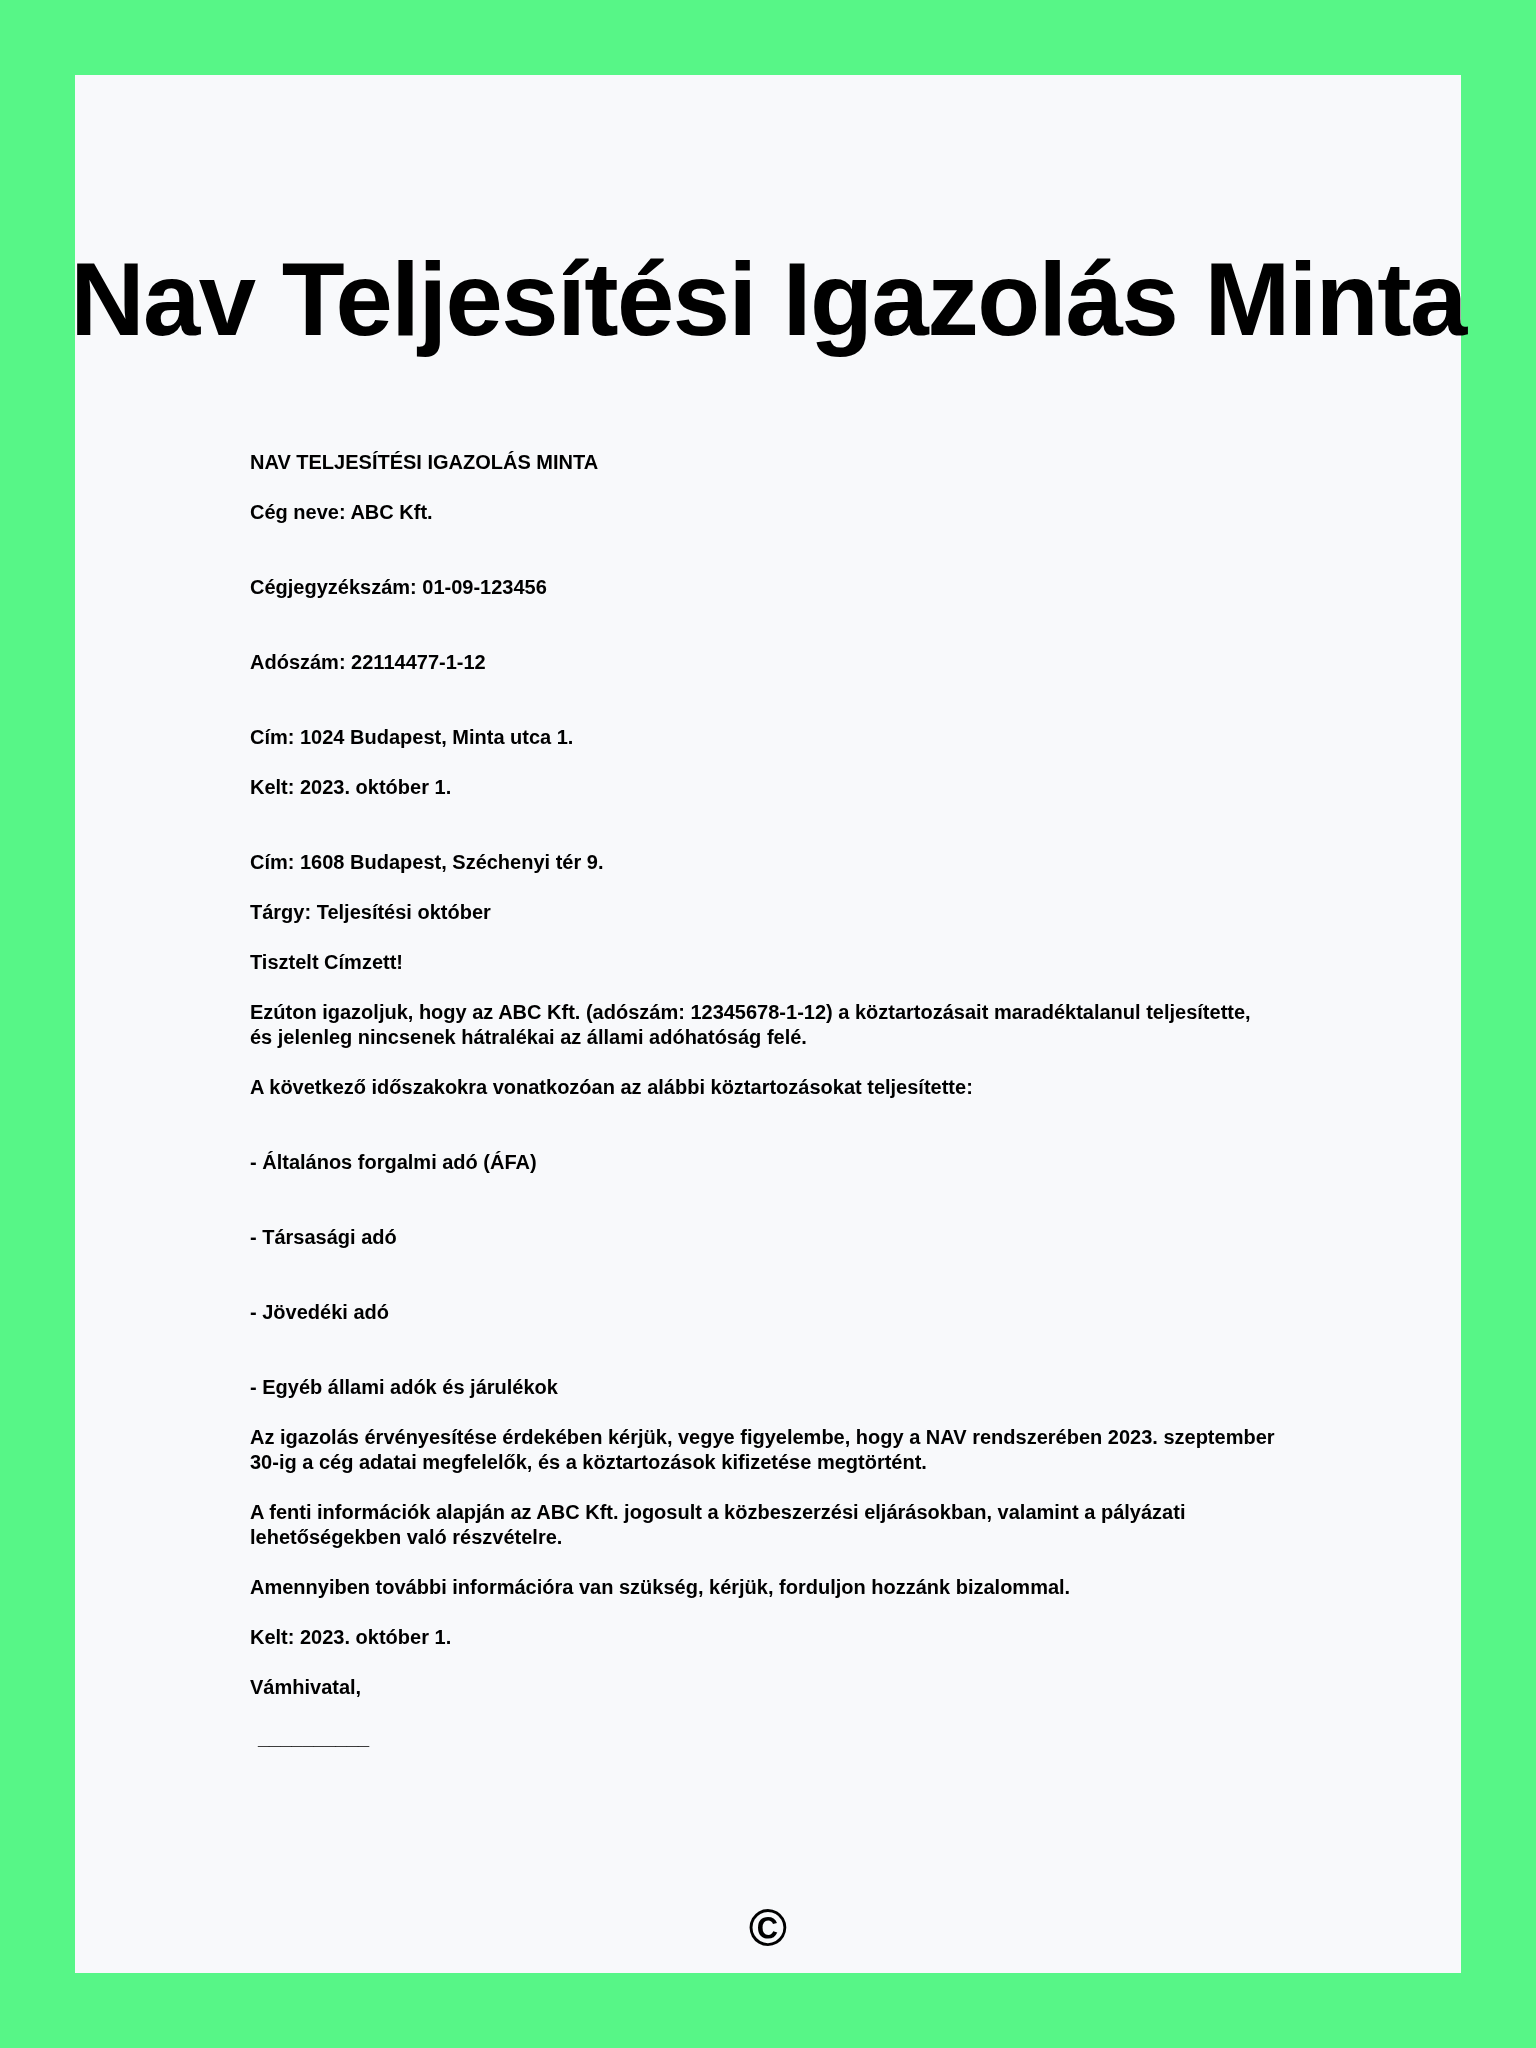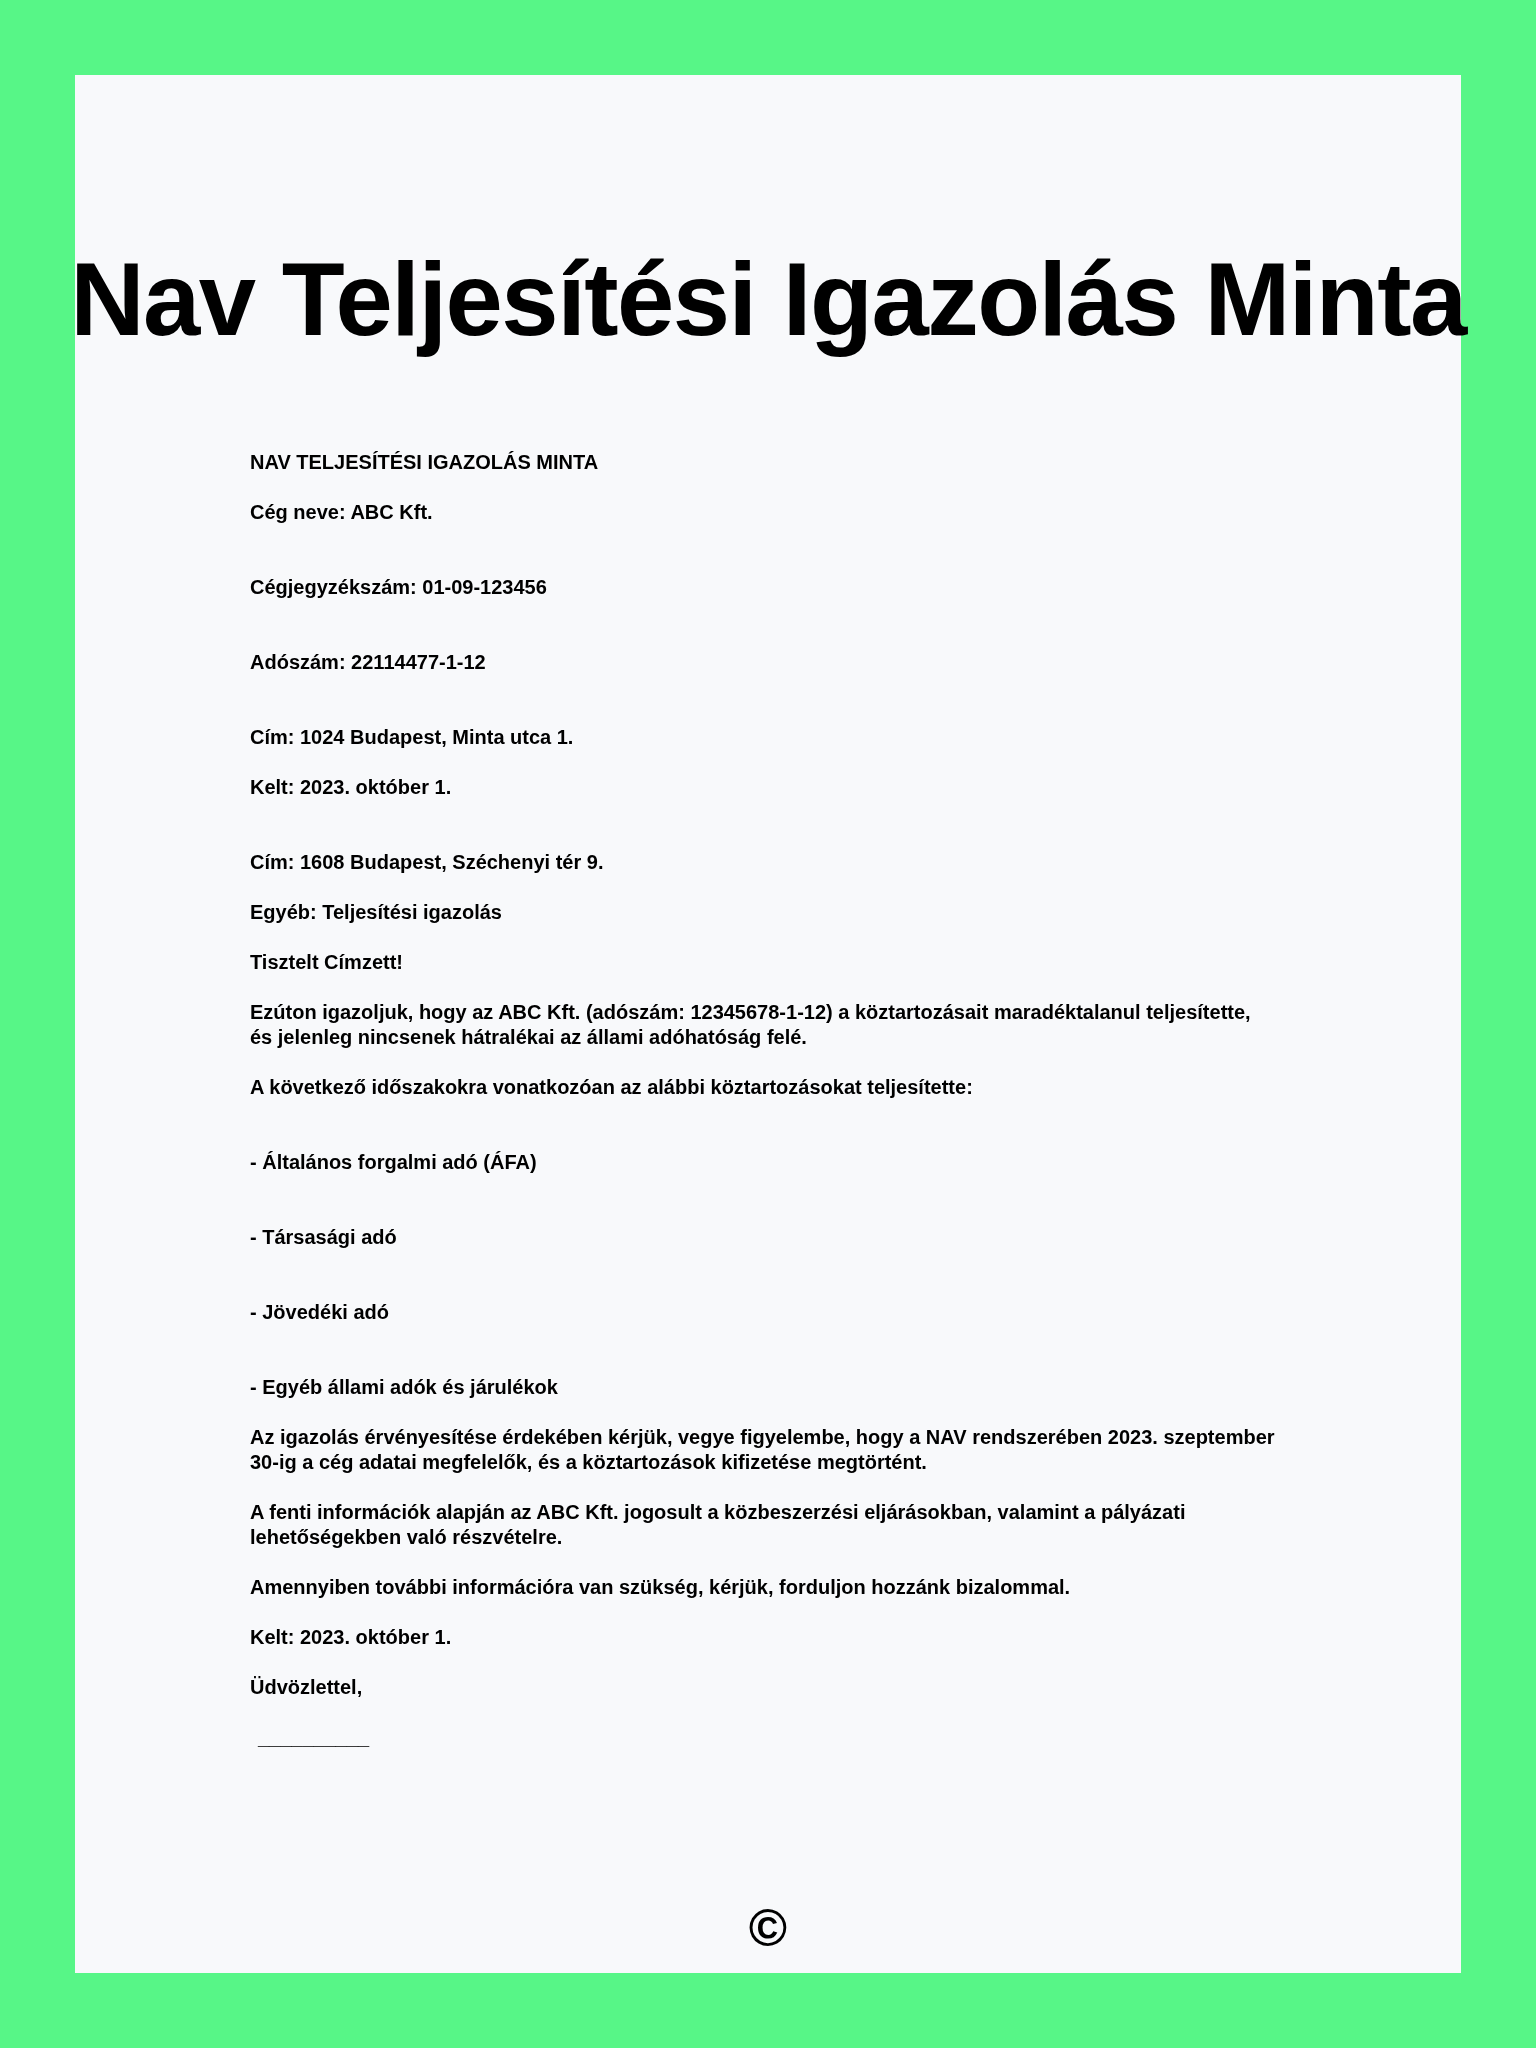--- a/index.html
+++ b/index.html
@@ -80,38 +80,38 @@
 <h1 class="page-title">Nav Teljesítési Igazolás Minta</h1>
 
 <div class="content">
   <p class="para">NAV TELJESÍTÉSI IGAZOLÁS MINTA</p>
   <p class="para">Cég neve: ABC Kft.</p>
   <p class="para gap">Cégjegyzékszám: 01-09-123456</p>
   <p class="para gap">Adószám: 22114477-1-12</p>
   <p class="para gap">Cím: 1024 Budapest, Minta utca 1.</p>
   <p class="para">Kelt: 2023. október 1.</p>
   <p class="para gap">Cím: 1608 Budapest, Széchenyi tér 9.</p>
-  <p class="para">Egyéb: Teljesítési igazolás</p>
+  <p class="para">Tárgy: Teljesítési október</p>
   <p class="para">Tisztelt Címzett!</p>
   <p class="para">
     <span class="line">Ezúton igazoljuk, hogy az ABC Kft. (adószám: 12345678-1-12) a köztartozásait maradéktalanul teljesítette,</span>
     <span class="line">és jelenleg nincsenek hátralékai az állami adóhatóság felé.</span>
   </p>
   <p class="para">A következő időszakokra vonatkozóan az alábbi köztartozásokat teljesítette:</p>
   <p class="para gap">- Általános forgalmi adó (ÁFA)</p>
   <p class="para gap">- Társasági adó</p>
   <p class="para gap">- Jövedéki adó</p>
   <p class="para gap">- Egyéb állami adók és járulékok</p>
   <p class="para">
     <span class="line">Az igazolás érvényesítése érdekében kérjük, vegye figyelembe, hogy a NAV rendszerében 2023. szeptember</span>
     <span class="line">30-ig a cég adatai megfelelők, és a köztartozások kifizetése megtörtént.</span>
   </p>
   <p class="para">
     <span class="line">A fenti információk alapján az ABC Kft. jogosult a közbeszerzési eljárásokban, valamint a pályázati</span>
     <span class="line">lehetőségekben való részvételre.</span>
   </p>
   <p class="para">Amennyiben további információra van szükség, kérjük, forduljon hozzánk bizalommal.</p>
   <p class="para">Kelt: 2023. október 1.</p>
-  <p class="para">Üdvözlettel,</p>
+  <p class="para">Vámhivatal,</p>
   <p class="signature-line">__________</p>
 </div>
 
 <div class="copyright">©</div>
 
 </body></html>

